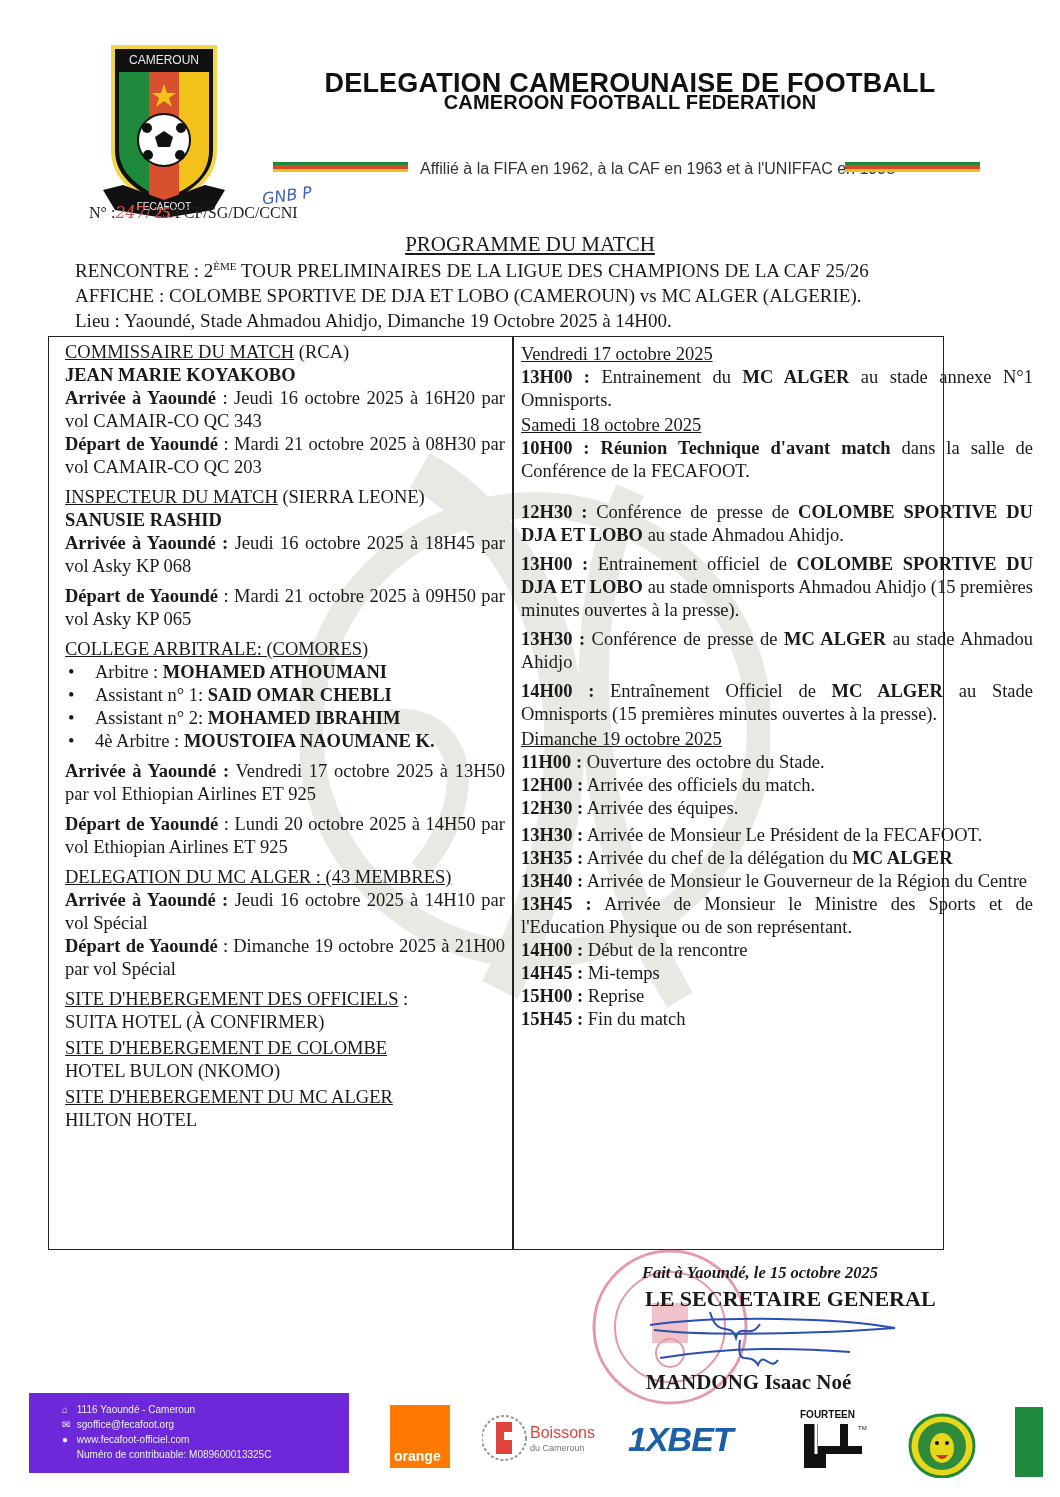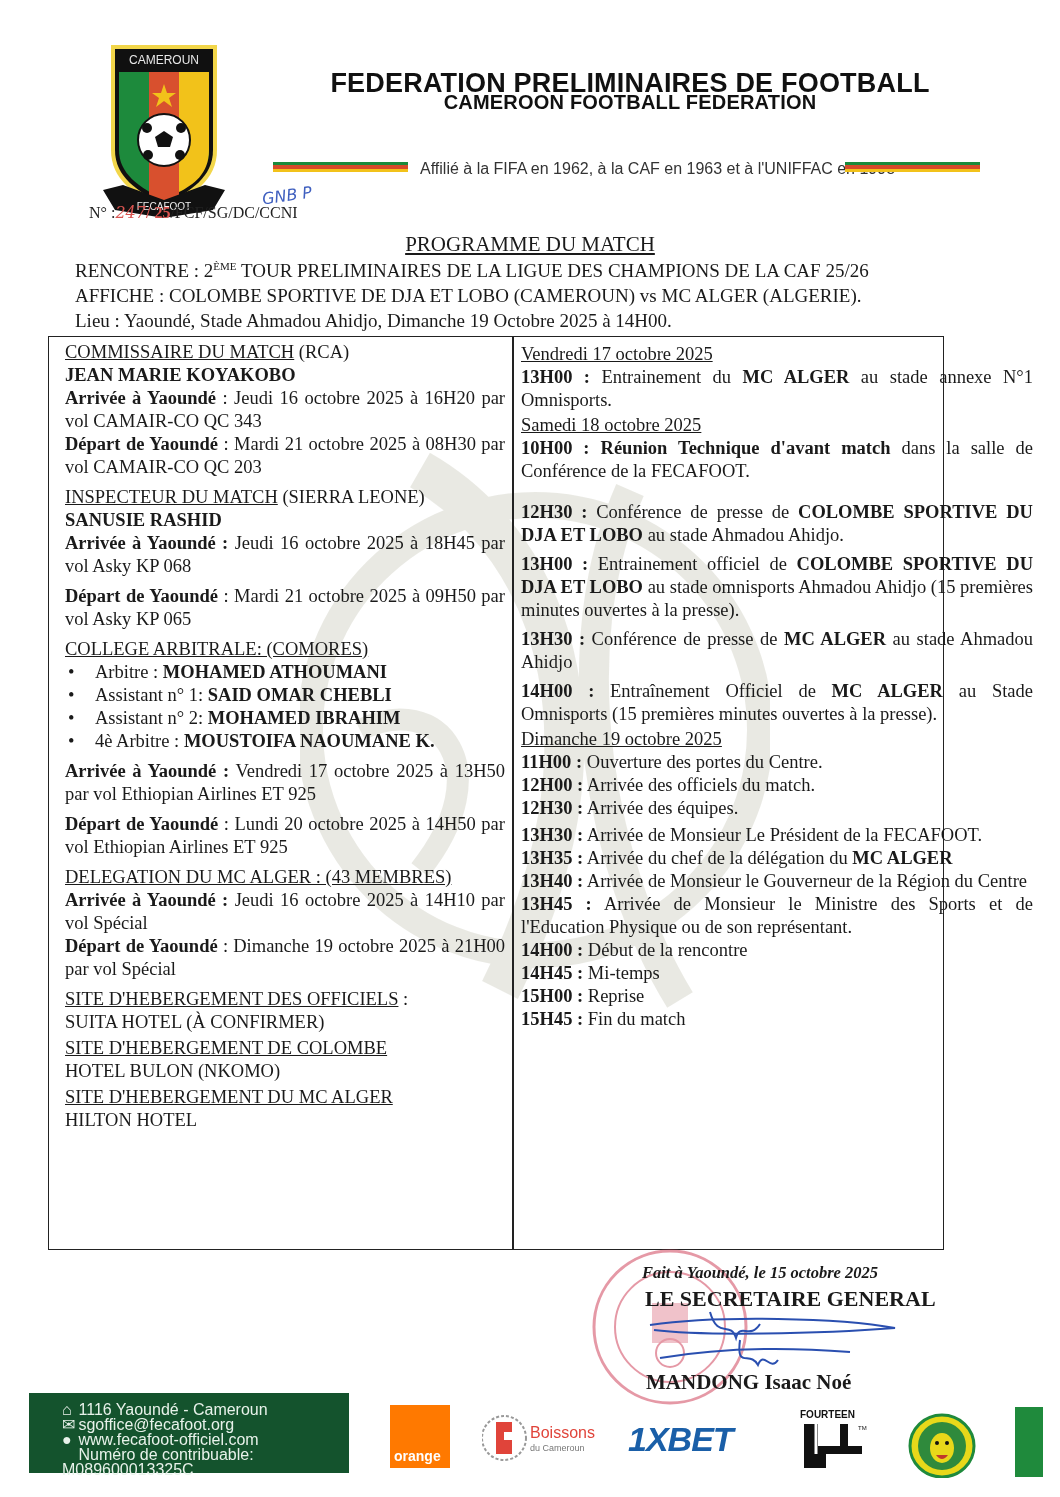--- a/index.html
+++ b/index.html
@@ -54,22 +54,22 @@
   #watermark { left: 300px; top: 350px; width: 470px; height: 760px; opacity: 0.18; }
 
   
   #fait { left: 642px; top: 1263px; font-style: italic; font-weight: bold; font-size: 16.5px; }
   #sg-title { left: 645px; top: 1286px; font-size: 22px; font-weight: bold; }
   #sg-name { left: 646px; top: 1370px; font-size: 21px; font-weight: bold; }
   #stamp { left: 590px; top: 1245px; width: 160px; height: 165px; opacity: 0.55; }
   #signature { left: 640px; top: 1310px; width: 260px; height: 70px; }
 
   
-  #footer-contact { left: 29px; top: 1393px; width: 320px; height: 80px; background: #14532d;
-                    color: #e8f2ea; font-family: "Liberation Sans", sans-serif; font-size: 16px;
+  #footer-contact { left: 29px; top: 1393px; width: 320px; height: 80px; background: #6d28d9;
+                    color: #e8f2ea; font-family: "Liberation Sans", sans-serif; font-size: 10px;
                     padding: 9px 0 0 33px; box-sizing: border-box; line-height: 15px; }
   #footer-contact .ico { display: inline-block; width: 12px; }
   .logo { position: absolute; }
   #logo-orange { left: 390px; top: 1405px; width: 60px; height: 63px; background: #ff7900; }
   #logo-orange span { position: absolute; left: 4px; bottom: 4px; color: #fff;
                       font-family: "Liberation Sans", sans-serif; font-size: 14px; font-weight: bold; }
   #logo-boissons { left: 482px; top: 1410px; width: 120px; height: 55px; }
   #logo-1xbet { left: 628px; top: 1420px; width: 145px; height: 40px;
                 font-family: "Liberation Sans", sans-serif; font-weight: bold; font-style: italic;
                 font-size: 34px; color: #1a5fa8; letter-spacing: -1px; }
@@ -98,21 +98,21 @@
   <polygon points="61,91 70,97 67,107 55,107 52,97" fill="#111"></polygon>
   <circle cx="44" cy="88" r="5" fill="#111"></circle>
     <circle cx="78" cy="88" r="5" fill="#111"></circle>
   <circle cx="45" cy="115" r="5" fill="#111"></circle>
     <circle cx="77" cy="115" r="5" fill="#111"></circle>
   <text x="61" y="24" text-anchor="middle" fill="#e8e8e8" font-size="12" font-family="Liberation Sans, sans-serif">CAMEROUN</text>
   <path d="M0 150 L20 145 L61 160 L102 145 L122 150 L110 170 L61 178 L12 170 Z" fill="#111"></path>
   <text x="61" y="170" text-anchor="middle" fill="#eee" font-size="10" font-family="Liberation Sans, sans-serif">FECAFOOT</text>
 </svg>
 
-<div id="hdr1" class="abs hdr-title">FEDERATION PRELIMINAIRES DE FOOTBALL</div>
+<div id="hdr1" class="abs hdr-title">DELEGATION CAMEROUNAISE DE FOOTBALL</div>
 <div id="hdr2" class="abs hdr-title">CAMEROON FOOTBALL FEDERATION</div>
 
 <div id="flagL" class="abs flagbar">
   <div style="background:#1a8a3c"></div>
     <div style="background:#d64a2a"></div>
     <div style="background:#f2c21a"></div>
 </div>
 <div id="affil" class="abs">Affilié à la FIFA en 1962, à la CAF en 1963 et à l'UNIFFAC en 1998</div>
 <div id="flagR" class="abs flagbar">
   <div style="background:#1a8a3c"></div>
@@ -189,21 +189,21 @@
       <div style="margin-top: 2px;">
         <div class="u">Samedi 18 octobre 2025</div>
         <div class="just"><span class="b">10H00 :</span><span> </span><span class="b">Réunion Technique d'avant match</span><span> dans la salle de Conférence de la FECAFOOT.</span></div>
         <div class="just" style="margin-top: 18px;"><span class="b">12H30 :</span><span> Conférence de presse de </span><span class="b">COLOMBE SPORTIVE DU DJA ET LOBO</span><span> au stade Ahmadou Ahidjo.</span></div>
         <div class="just" style="margin-top: 6px;"><span class="b">13H00 :</span><span> Entrainement officiel de </span><span class="b">COLOMBE SPORTIVE DU DJA ET LOBO</span><span> au stade omnisports Ahmadou Ahidjo (15 premières minutes ouvertes à la presse).</span></div>
         <div class="just" style="margin-top: 6px;"><span class="b">13H30 :</span><span> Conférence de presse de </span><span class="b">MC ALGER</span><span> au stade Ahmadou Ahidjo</span></div>
         <div class="just" style="margin-top: 6px;"><span class="b">14H00 :</span><span> Entraînement Officiel de </span><span class="b">MC ALGER</span><span> au Stade Omnisports (15 premières minutes ouvertes à la presse).</span></div>
       </div>
       <div style="margin-top: 2px;">
         <div class="u">Dimanche 19 octobre 2025</div>
-        <div class="just"><span class="b">11H00 :</span><span> Ouverture des portes du Centre.</span><span class="b"></span><span></span></div>
+        <div class="just"><span class="b">11H00 :</span><span> Ouverture des octobre du Stade.</span><span class="b"></span><span></span></div>
         <div class="just"><span class="b">12H00 :</span><span> Arrivée des officiels du match.</span><span class="b"></span><span></span></div>
         <div class="just"><span class="b">12H30 :</span><span> Arrivée des équipes.</span><span class="b"></span><span></span></div>
         <div class="just" style="margin-top: 4px;"><span class="b">13H30 :</span><span> Arrivée de Monsieur Le Président de la FECAFOOT.</span><span class="b"></span><span></span></div>
         <div class="just"><span class="b">13H35 :</span><span> Arrivée du chef de la délégation du </span><span class="b">MC ALGER</span><span></span></div>
         <div class="just"><span class="b">13H40 :</span><span> Arrivée de Monsieur le Gouverneur de la Région du Centre</span><span class="b"></span><span></span></div>
         <div class="just"><span class="b">13H45 :</span><span> Arrivée de Monsieur le Ministre des Sports et de l'Education Physique ou de son représentant.</span><span class="b"></span><span></span></div>
         <div class="just"><span class="b">14H00 :</span><span> Début de la rencontre</span><span class="b"></span><span></span></div>
         <div class="just"><span class="b">14H45 :</span><span> Mi-temps</span><span class="b"></span><span></span></div>
         <div class="just"><span class="b">15H00 :</span><span> Reprise</span><span class="b"></span><span></span></div>
         <div class="just"><span class="b">15H45 :</span><span> Fin du match</span><span class="b"></span><span></span></div>

